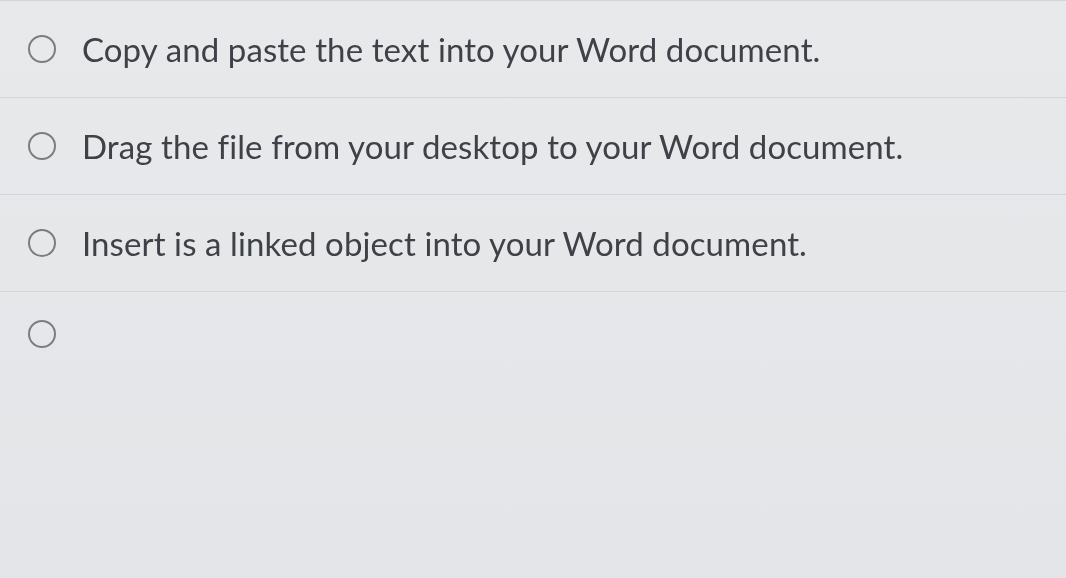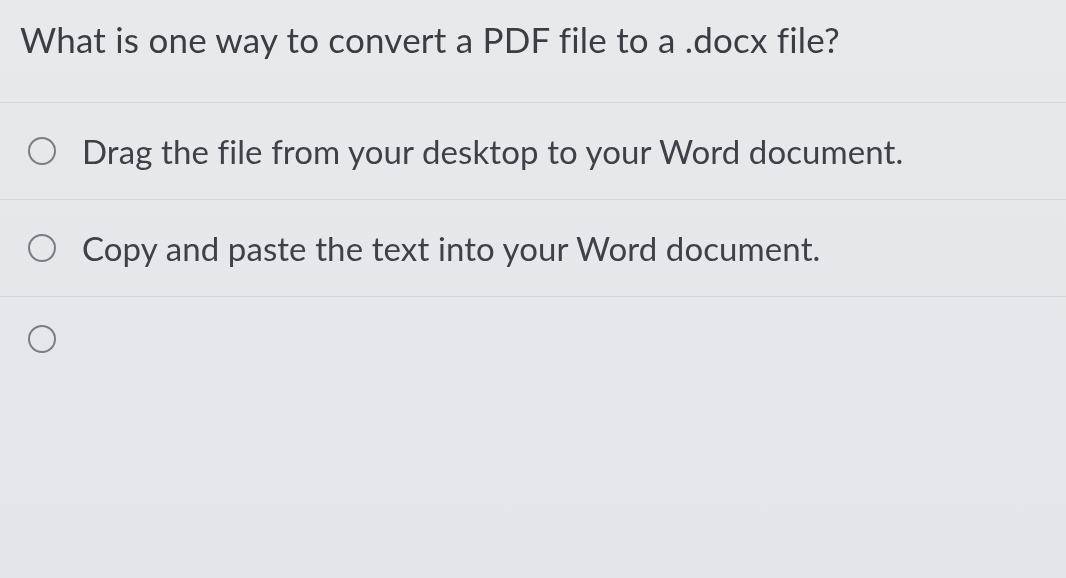--- a/index.html
+++ b/index.html
@@ -45,29 +45,32 @@
       font-size: 33px;
       color: #3e4147;
       font-weight: 400;
       letter-spacing: 0.1px;
     }
   </style>
 </head>
 <body>
 
 <div class="question-container">
-  <div class="question-text">What is one way to convert a PDF file to a .docx file?</div>
+
+  <div class="option-row">
+    <div class="radio-circle"></div>
+    <div class="option-text">Copy and paste the text into your Word document.</div>
+  </div>
 
   <div class="option-row">
     <div class="radio-circle"></div>
     <div class="option-text">Drag the file from your desktop to your Word document.</div>
   </div>
 
   <div class="option-row">
     <div class="radio-circle"></div>
-    <div class="option-text">Copy and paste the text into your Word document.</div>
+    <div class="option-text">Insert is a linked object into your Word document.</div>
   </div>
-
 
   <div class="option-row">
     <div class="radio-circle"></div>
   </div>
 </div>
 
 </body></html>

